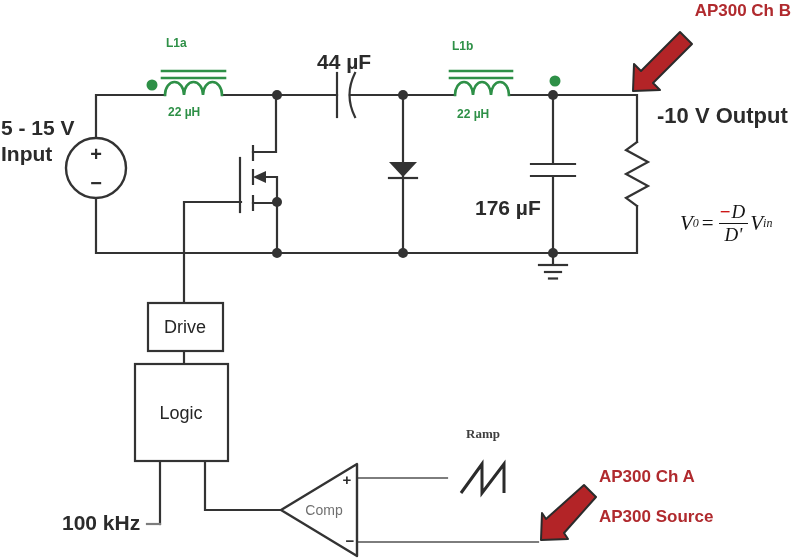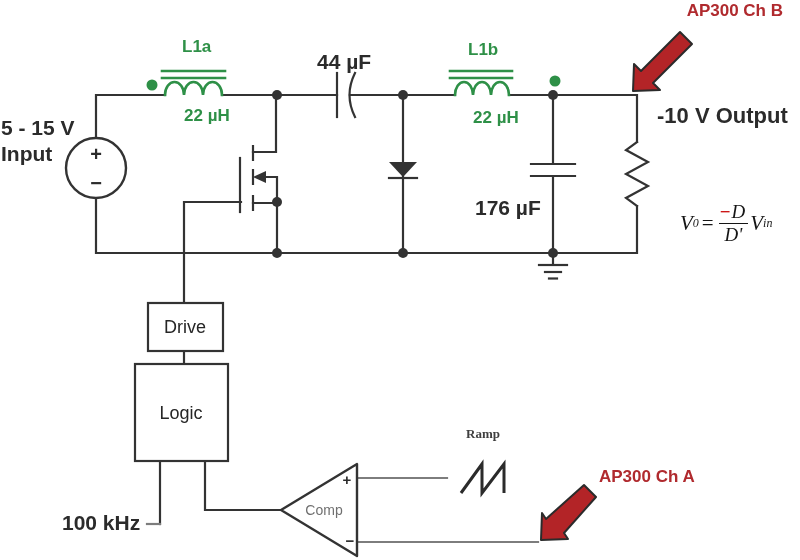--- a/index.html
+++ b/index.html
@@ -12,21 +12,21 @@
   .wg  {fill:none;stroke:var(--gray-wire);stroke-width:2.2;stroke-linecap:square;}
   .grn {fill:none;stroke:var(--green);stroke-width:2.6;stroke-linecap:square;}
   .grnf{fill:var(--green);stroke:none;}
   .blkf{fill:var(--wire);stroke:none;}
   .box {fill:#ffffff;stroke:var(--wire);stroke-width:2.2;}
   .redf{fill:var(--arrow-fill);stroke:#2b2b2b;stroke-width:2;stroke-linejoin:round;}
 
   
   .lbl{position:absolute;white-space:nowrap;color:#2b2b2b;line-height:1.15;}
   .val{font-size:21px;font-weight:700;}
-  .grnt{color:var(--green);font-weight:700;font-size:17px;margin-left:16px;}
+  .grnt{color:var(--green);font-weight:700;font-size:12px;}
   .boxt{font-size:18px;font-weight:400;color:#262626;transform:translate(-50%,-50%);text-align:right;}
   .ctr{transform:translate(-50%,-50%);}
   .redt{color:var(--red-text);font-weight:700;font-size:17px;}
   .gryt{color:var(--gray-text);font-size:14px;font-weight:400;}
   .rampt{color:#3f3f3f;font-size:13px;font-weight:700;font-family:Liberation Serif, serif;}
   .pm{font-size:20px;font-weight:700;color:#2b2b2b;}
   .cpm{font-size:15px;font-weight:700;color:#2b2b2b;}
 
   
   .formula{position:absolute;left:680px;top:202px;display:flex;align-items:center;
@@ -150,22 +150,23 @@
 
   <span class="lbl grnt" style="left:166px;top:37px">L1a</span>
   <span class="lbl grnt" style="left:168px;top:106px">22 µH</span>
   <span class="lbl grnt" style="left:452px;top:40px">L1b</span>
   <span class="lbl grnt" style="left:457px;top:108px">22 µH</span>
 
   <span class="lbl val" style="left:317px;top:50px">44 µF</span>
   <span class="lbl val" style="left:475px;top:196px">176 µF</span>
   <span class="lbl val" style="left:657px;top:103px;font-size:22px">-10 V Output</span>
 
-  <span class="lbl redt" style="right:17px;top:1px">AP300 Ch B</span>
+  <span class="lbl redt" style="right:9px;top:1px">AP300 Ch B</span>
   <span class="lbl redt" style="left:599px;top:467px">AP300 Ch A</span>
+  <span class="lbl redt" style="left:599px;top:507px">AP300 Source</span>
 
   <span class="lbl boxt" style="left:185px;top:327px">Drive</span>
   <span class="lbl boxt" style="left:181px;top:413px">Logic</span>
   <span class="lbl val" style="left:62px;top:511px">100 kHz</span>
 
   <span class="lbl gryt ctr" style="left:324px;top:510px">Comp</span>
   <span class="lbl cpm ctr" style="left:347px;top:480px">+</span>
   <span class="lbl cpm ctr" style="left:350px;top:541px">−</span>
   <span class="lbl rampt" style="left:466px;top:427px">Ramp</span>
 

